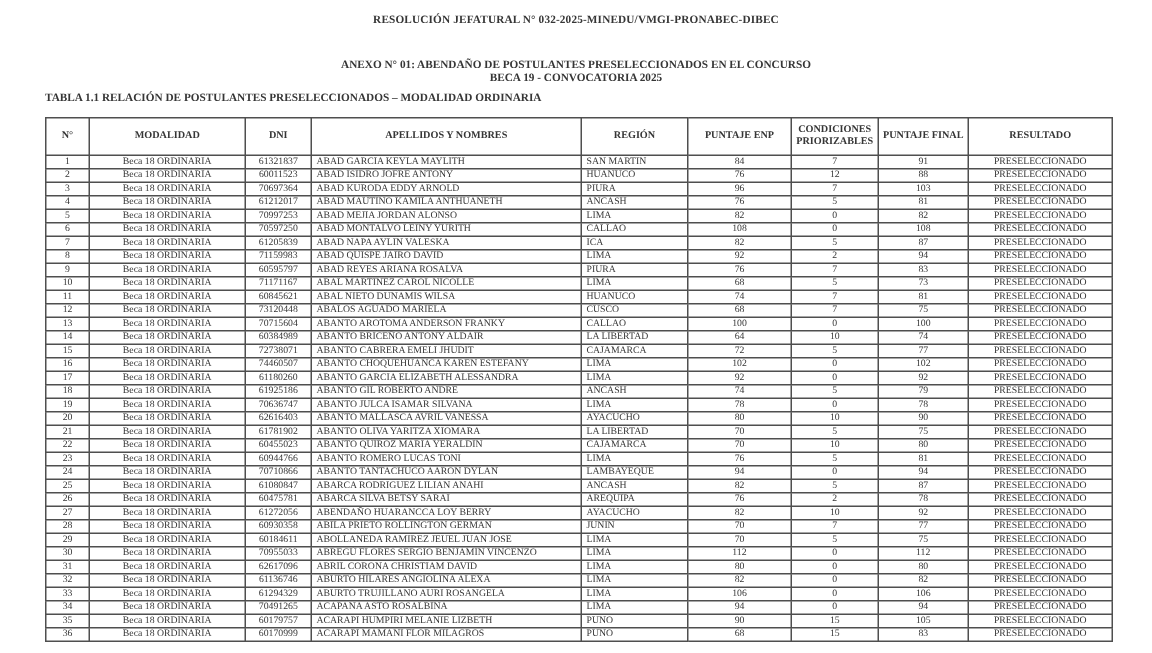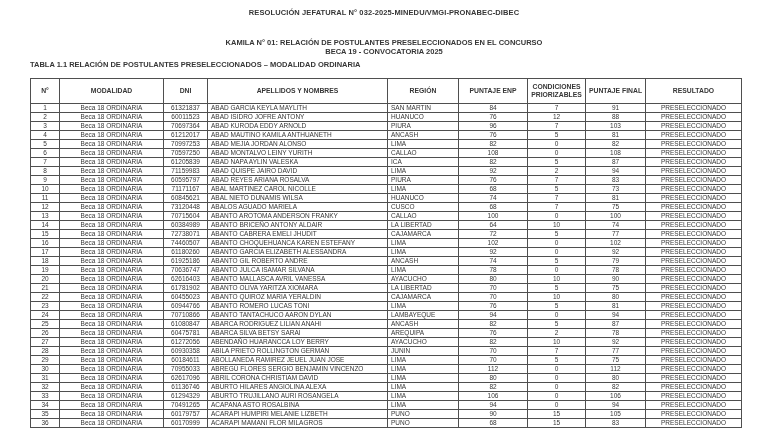--- a/index.html
+++ b/index.html
@@ -11,20 +11,21 @@
     font-family: "Liberation Sans", sans-serif;
     color: #363636;
     position: relative;
     overflow: hidden;
   }
   .page {
     position: relative;
     width: 768px;
     height: 318px;
     background: #ffffff;
+    font-family: Liberation Serif, serif;
   }
   .doc-title {
     position: absolute;
     top: 8px;
     left: 0;
     width: 100%;
     text-align: center;
     font-size: 7.5px;
     font-weight: bold;
     letter-spacing: 0.1px;
@@ -82,21 +83,21 @@
   }
 </style>
 </head>
 <body>
 
 <div class="page">
 
   <div class="doc-title">RESOLUCIÓN JEFATURAL N° 032-2025-MINEDU/VMGI-PRONABEC-DIBEC</div>
 
   <div class="anexo-block">
-    <div>KAMILA N° 01: RELACIÓN DE POSTULANTES PRESELECCIONADOS EN EL CONCURSO</div>
+    <div>ANEXO N° 01: ABENDAÑO DE POSTULANTES PRESELECCIONADOS EN EL CONCURSO</div>
     <div>BECA 19 - CONVOCATORIA 2025</div>
   </div>
 
   <div class="table-title">TABLA 1.1 RELACIÓN DE POSTULANTES PRESELECCIONADOS – MODALIDAD ORDINARIA</div>
 
   <table class="main">
     <colgroup>
       <col style="width:29px">
       <col style="width:104px">
       <col style="width:44px">

